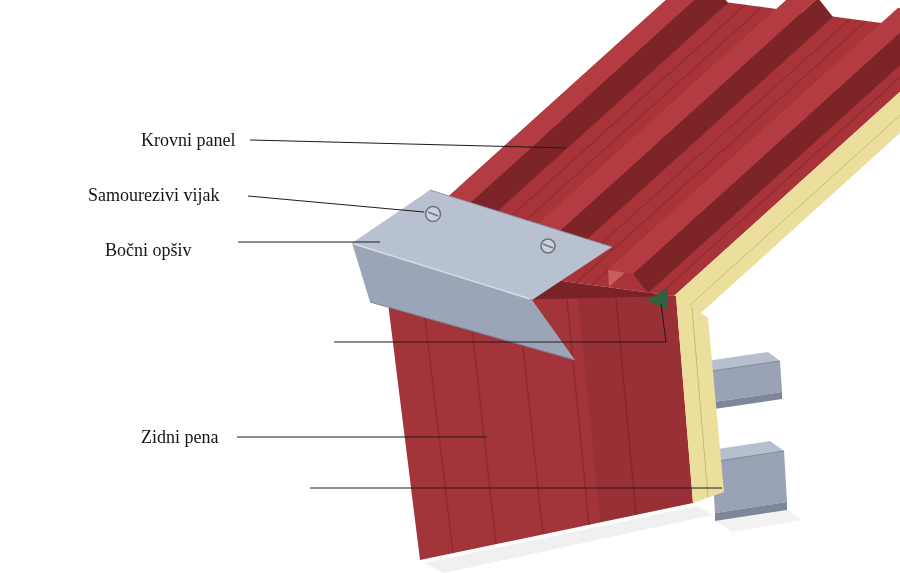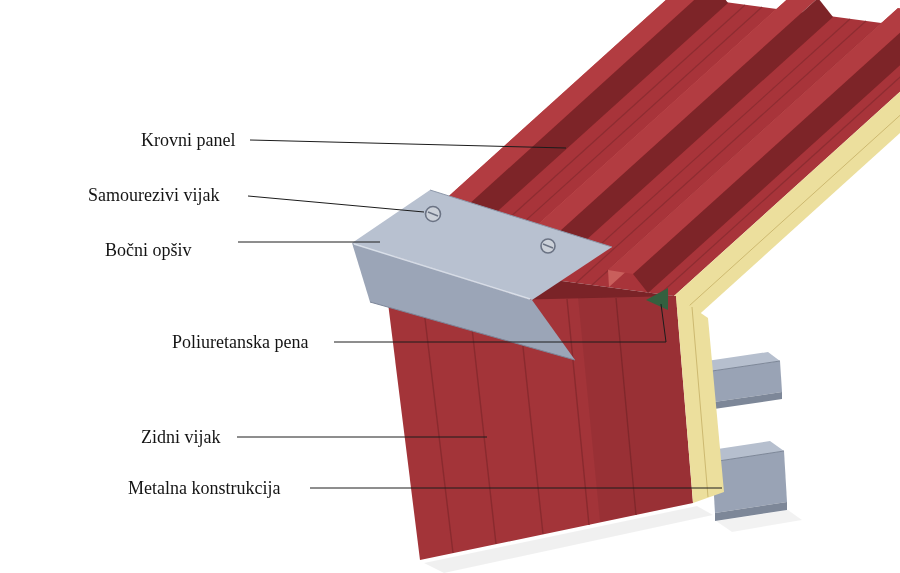--- a/index.html
+++ b/index.html
@@ -122,17 +122,15 @@
       <path d="M238,242 L380,242"></path>
       <path d="M334,342 L666,342 L661,304"></path>
       <path d="M237,437 L487,437"></path>
       <path d="M310,488 L722,488"></path>
     </g>
   </svg>
 
   <div class="label" style="left:141px;top:129px">Krovni panel</div>
   <div class="label" style="left:88px;top:184px">Samourezivi vijak</div>
   <div class="label" style="left:105px;top:239px">Bočni opšiv</div>
-  <div class="label" style="left:172px;top:331px">Poliuretanska pena</div>
-  <div class="label" style="left:141px;top:426px">Zidni vijak</div>
-  <div class="label" style="left:128px;top:477px">Metalna konstrukcija</div>
+  <div class="label" style="left:141px;top:426px">Zidni pena</div>
 
 </div>
 
 </body></html>

